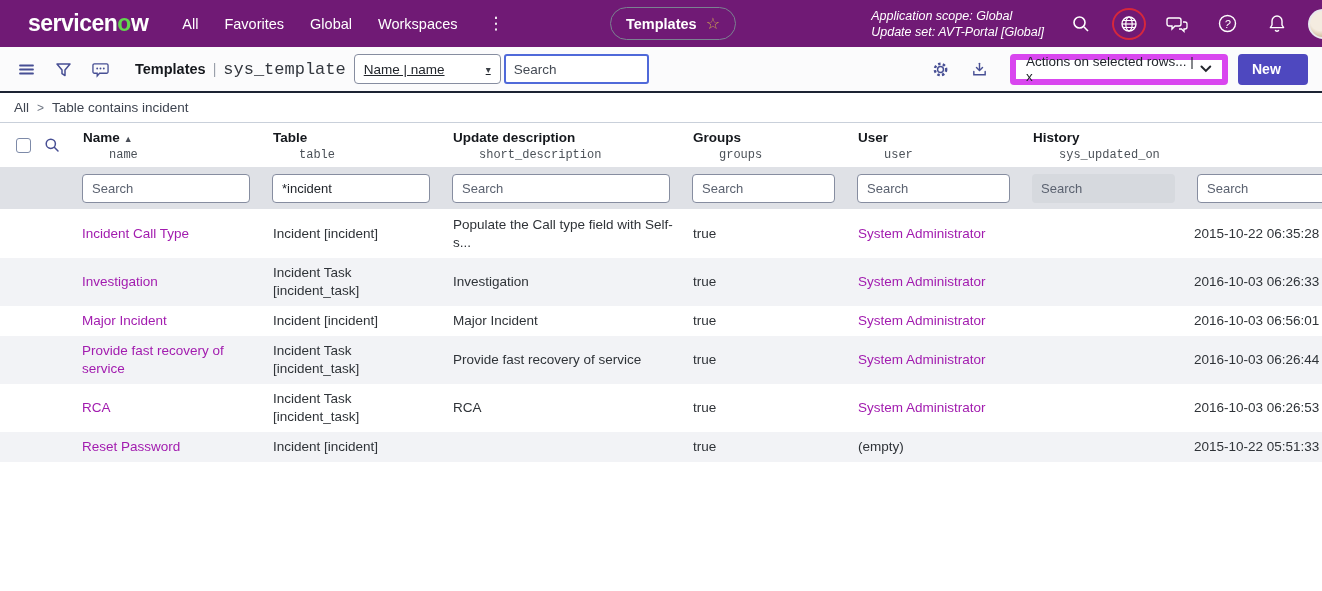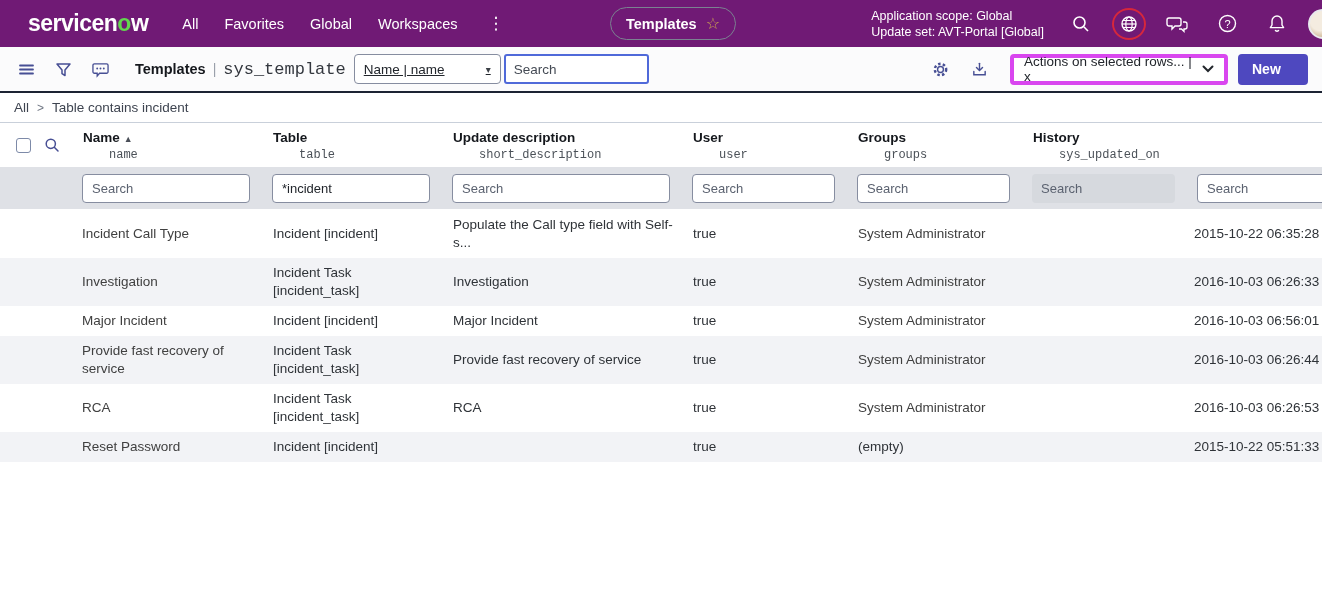--- a/index.html
+++ b/index.html
@@ -12,21 +12,21 @@
          padding-left:28px; color:#fff; }
   .logo { font-size:23px; font-weight:bold; letter-spacing:-0.5px; white-space:nowrap; }
   .logo .green { color:#62d84e; }
   .nav-links { display:flex; align-items:center; gap:26px; margin-left:34px; font-size:14.5px; }
   .nav-link { cursor:pointer; }
   .nav-more { font-size:17px; padding:0 4px; cursor:pointer; }
   .nav-pill { position:absolute; left:610px; top:7px; height:33px; border:1px solid #7b8291;
               border-radius:17px; display:flex; align-items:center; padding:0 15px; gap:9px; }
   .nav-pill .pill-label { font-size:14.5px; font-weight:bold; }
   .nav-pill .star { color:#cda64f; font-size:16px; line-height:1; }
-  .nav-right { margin-left:auto; display:flex; align-items:center; gap:12px; }
+  .nav-right { margin-left:auto; display:flex; align-items:center; gap:12px;font-style:italic; }
   .scope { font-size:12.5px; line-height:16px; white-space:nowrap; margin-right:6px; }
   .nav-icon { width:38px; display:flex; justify-content:center; align-items:center; cursor:pointer; }
   .globe-ring { border:2px solid #d6273c; border-radius:50%; padding:4px 5px; display:flex;
                 align-items:center; justify-content:center; }
   .avatar { width:30px; height:30px; border-radius:50%; margin-right:-16px; flex:none;
             background:radial-gradient(circle at 40% 35%, #f4ece0 0 45%, #d8c4a8 70%, #b9a488 100%);
             border:2px solid #e9e9ee; }
 
   
   .toolbar { height:46px; background:#fbfbfc; border-bottom:2px solid #1c2333;
@@ -37,21 +37,21 @@
   .tb-table { font-size:17px; color:#33373e; }
   .field-select { width:147px; height:30px; border:1px solid #868da0; border-radius:4px; background:#fff;
                   display:flex; align-items:center; justify-content:space-between; padding:0 9px;
                   font-size:13.5px; color:#22262c; margin-left:8px; cursor:pointer;text-decoration:underline; }
   .field-select .caret { font-size:10px; color:#3b3f46; }
   .tb-search { width:145px; height:30px; border:2px solid #4f69d9; border-radius:3px; margin-left:3px;
                padding:0 8px; font-size:13.5px; font-family:"Liberation Sans",sans-serif; color:#22262c; outline:none; }
   .tb-search::placeholder { color:#454b55; }
   .tb-right { margin-left:auto; display:flex; align-items:center; }
   .tb-right .tb-icon { margin-right:0; margin-left:22px; }
-  .actions-select { width:218px; height:31px; border:4px solid #d946ef; border-radius:4px; background:#fff;
+  .actions-select { width:218px; height:31px; border:6px solid #d946ef; border-radius:4px; background:#fff;
                     display:flex; align-items:center; justify-content:space-between; padding:0 10px;
                     font-size:13.5px; color:#22262c; margin-left:22px; cursor:pointer; flex:none; }
   .new-btn { width:70px; height:31px; background:#4e48bf; border:none; border-radius:4px; color:#fff;
              font-weight:bold; font-size:14px; margin-left:10px; flex:none; cursor:pointer;
              font-family:"Liberation Sans",sans-serif; text-align:left; padding-left:14px; }
 
   
   .crumbs { height:30px; background:#fff; border-bottom:1px solid #c9d0da; display:flex;
             align-items:center; padding-left:14px; font-size:13.5px; color:#3e4450; gap:8px; }
   .crumb { cursor:pointer; }
@@ -77,21 +77,21 @@
   .filter-cell input::placeholder { color:#5b6270; }
   .filter-cell input:disabled { background:#d6d9de; border:none; }
 
   .data-row { align-items:center; background:#fff; }
   .data-row.alt { background:#f2f3f6; }
   .data-row:nth-of-type(1){ min-height:48px; } .data-row:nth-of-type(2){ min-height:64px; }
   .data-row:nth-of-type(3){ min-height:46px; } .data-row:nth-of-type(4){ min-height:64px; }
   .data-row:nth-of-type(5){ min-height:62px; } .data-row:nth-of-type(6){ min-height:49px; }
   .cell { padding:6px 8px; font-size:13.5px; color:#2f3338; line-height:18px; }
   .cell.upd { padding:6px 4px; white-space:nowrap; overflow:hidden; }
-  a.cell-link { color:#404040; text-decoration:none; cursor:pointer; }
+  a.cell-link { color:#a21caf; text-decoration:none; cursor:pointer; }
 
   svg.icn { display:block; }
 </style>
 </head>
 <body>
 
 <div class="nav">
   <div class="logo"><span>servicen</span><span class="green">o</span><span>w</span></div>
   <div class="nav-links">
     <span class="nav-link">All</span>
@@ -223,26 +223,26 @@
   </div>
   <div class="col-head">
     <div><span class="col-label">Table</span></div>
     <div class="col-field">table</div>
   </div>
   <div class="col-head">
     <div><span class="col-label">Update description</span></div>
     <div class="col-field">short_description</div>
   </div>
   <div class="col-head">
+    <div><span class="col-label">Groups</span></div>
+    <div class="col-field">groups</div>
+  </div>
+  <div class="col-head">
     <div><span class="col-label">User</span></div>
     <div class="col-field">user</div>
-  </div>
-  <div class="col-head">
-    <div><span class="col-label">Groups</span></div>
-    <div class="col-field">groups</div>
   </div>
   <div class="col-head">
     <div><span class="col-label">History</span></div>
     <div class="col-field">sys_updated_on</div>
   </div>
 </div>
 
 <div class="grid-row filter-row">
   <div></div>
   <div class="filter-cell"><input type="text" placeholder="Search" style=""></div>

